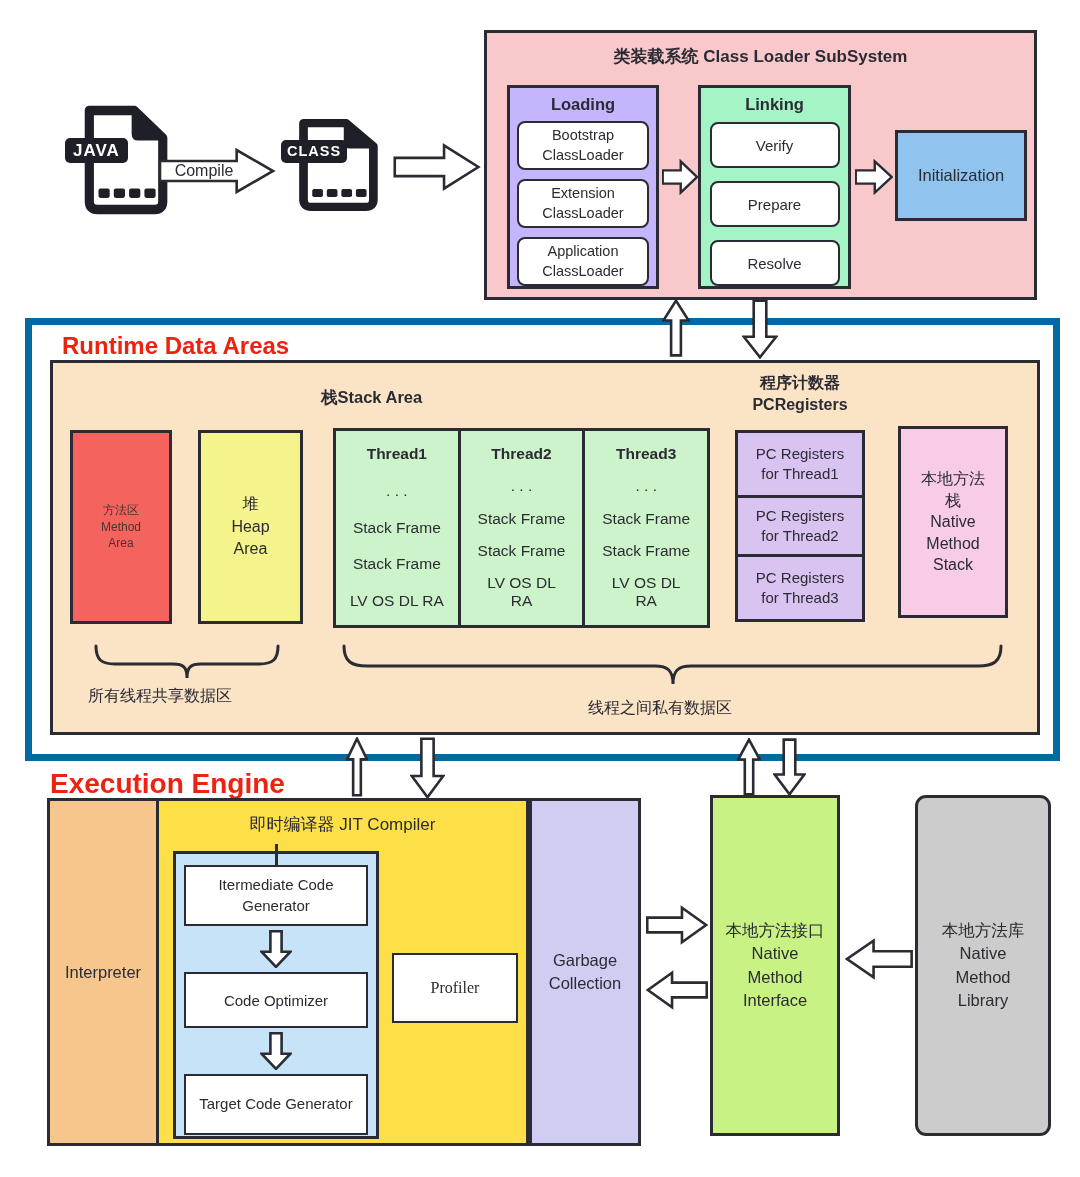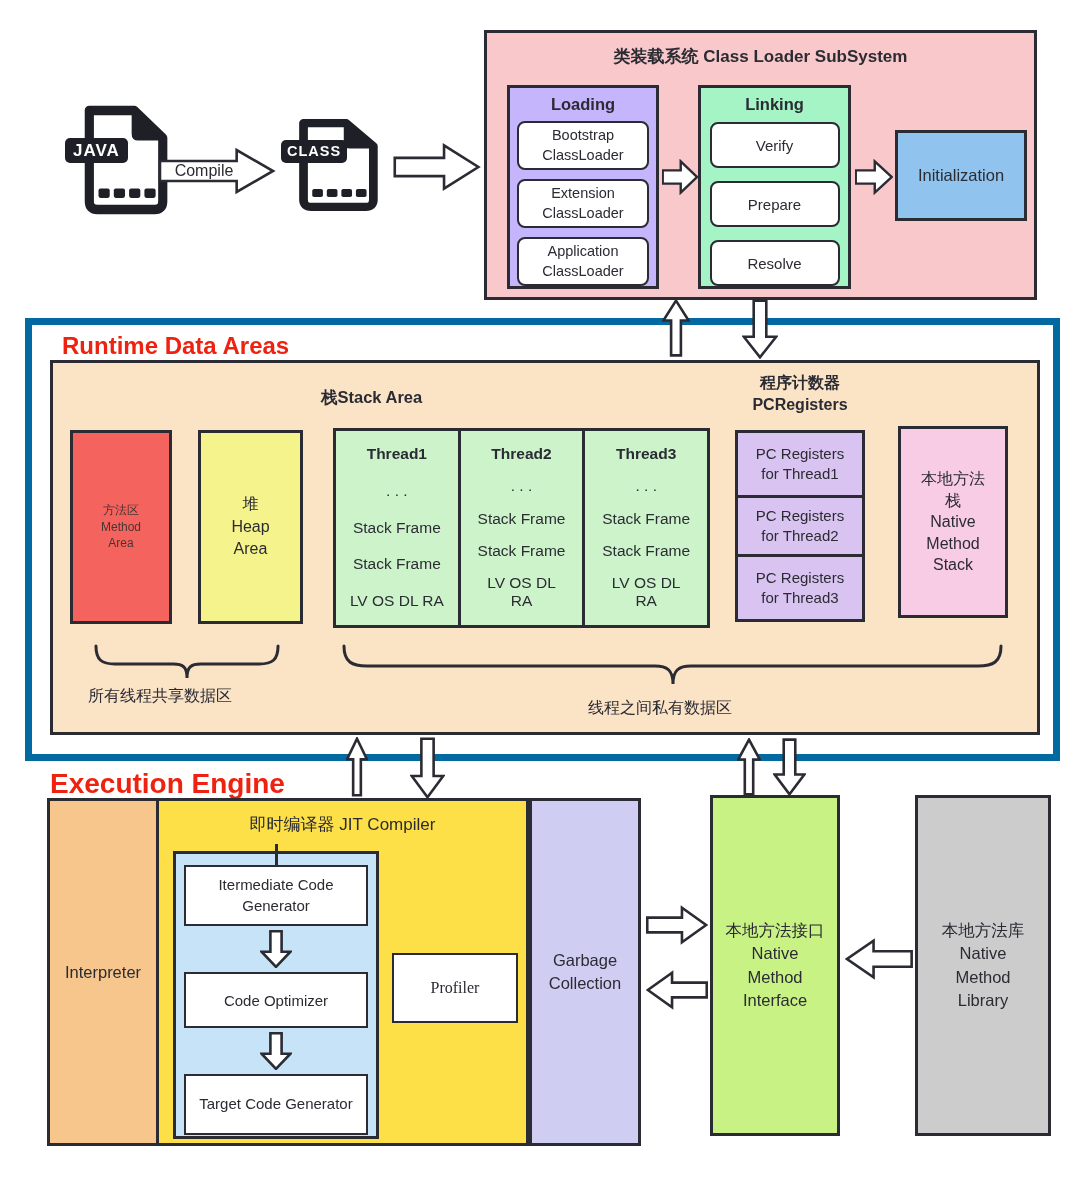--- a/index.html
+++ b/index.html
@@ -244,21 +244,21 @@
     <div>Collection</div>
   </div>
 
   <div class="abs b3 ctr" style="left:710px;top:795px;width:130px;height:341px;background:#c9f285;font-size:16.5px;line-height:1.4;font-weight:500;">
     <div>本地方法接口</div>
     <div>Native</div>
     <div>Method</div>
     <div>Interface</div>
   </div>
 
-  <div class="abs b3 ctr" style="left:915px;top:795px;width:136px;height:341px;background:#cccccc;font-size:16.5px;line-height:1.4;font-weight:500;">
+  <div class="abs b3 ctr" style="left:915px;top:795px;width:136px;height:341px;background:#cccccc;font-size:16.5px;line-height:1.4;font-weight:500;border-radius:11px;">
     <div>本地方法库</div>
     <div>Native</div>
     <div>Method</div>
     <div>Library</div>
   </div>
 
   <div class="abs" style="left:646px;top:905px;width:62px;height:40px;">
     <svg viewBox="0 0 100 60" preserveAspectRatio="none">
       <polygon class="arrowshape" points="2,19 58,19 58,4 97,30 58,56 58,41 2,41" stroke-width="2.6" vector-effect="non-scaling-stroke"></polygon>
     </svg>

